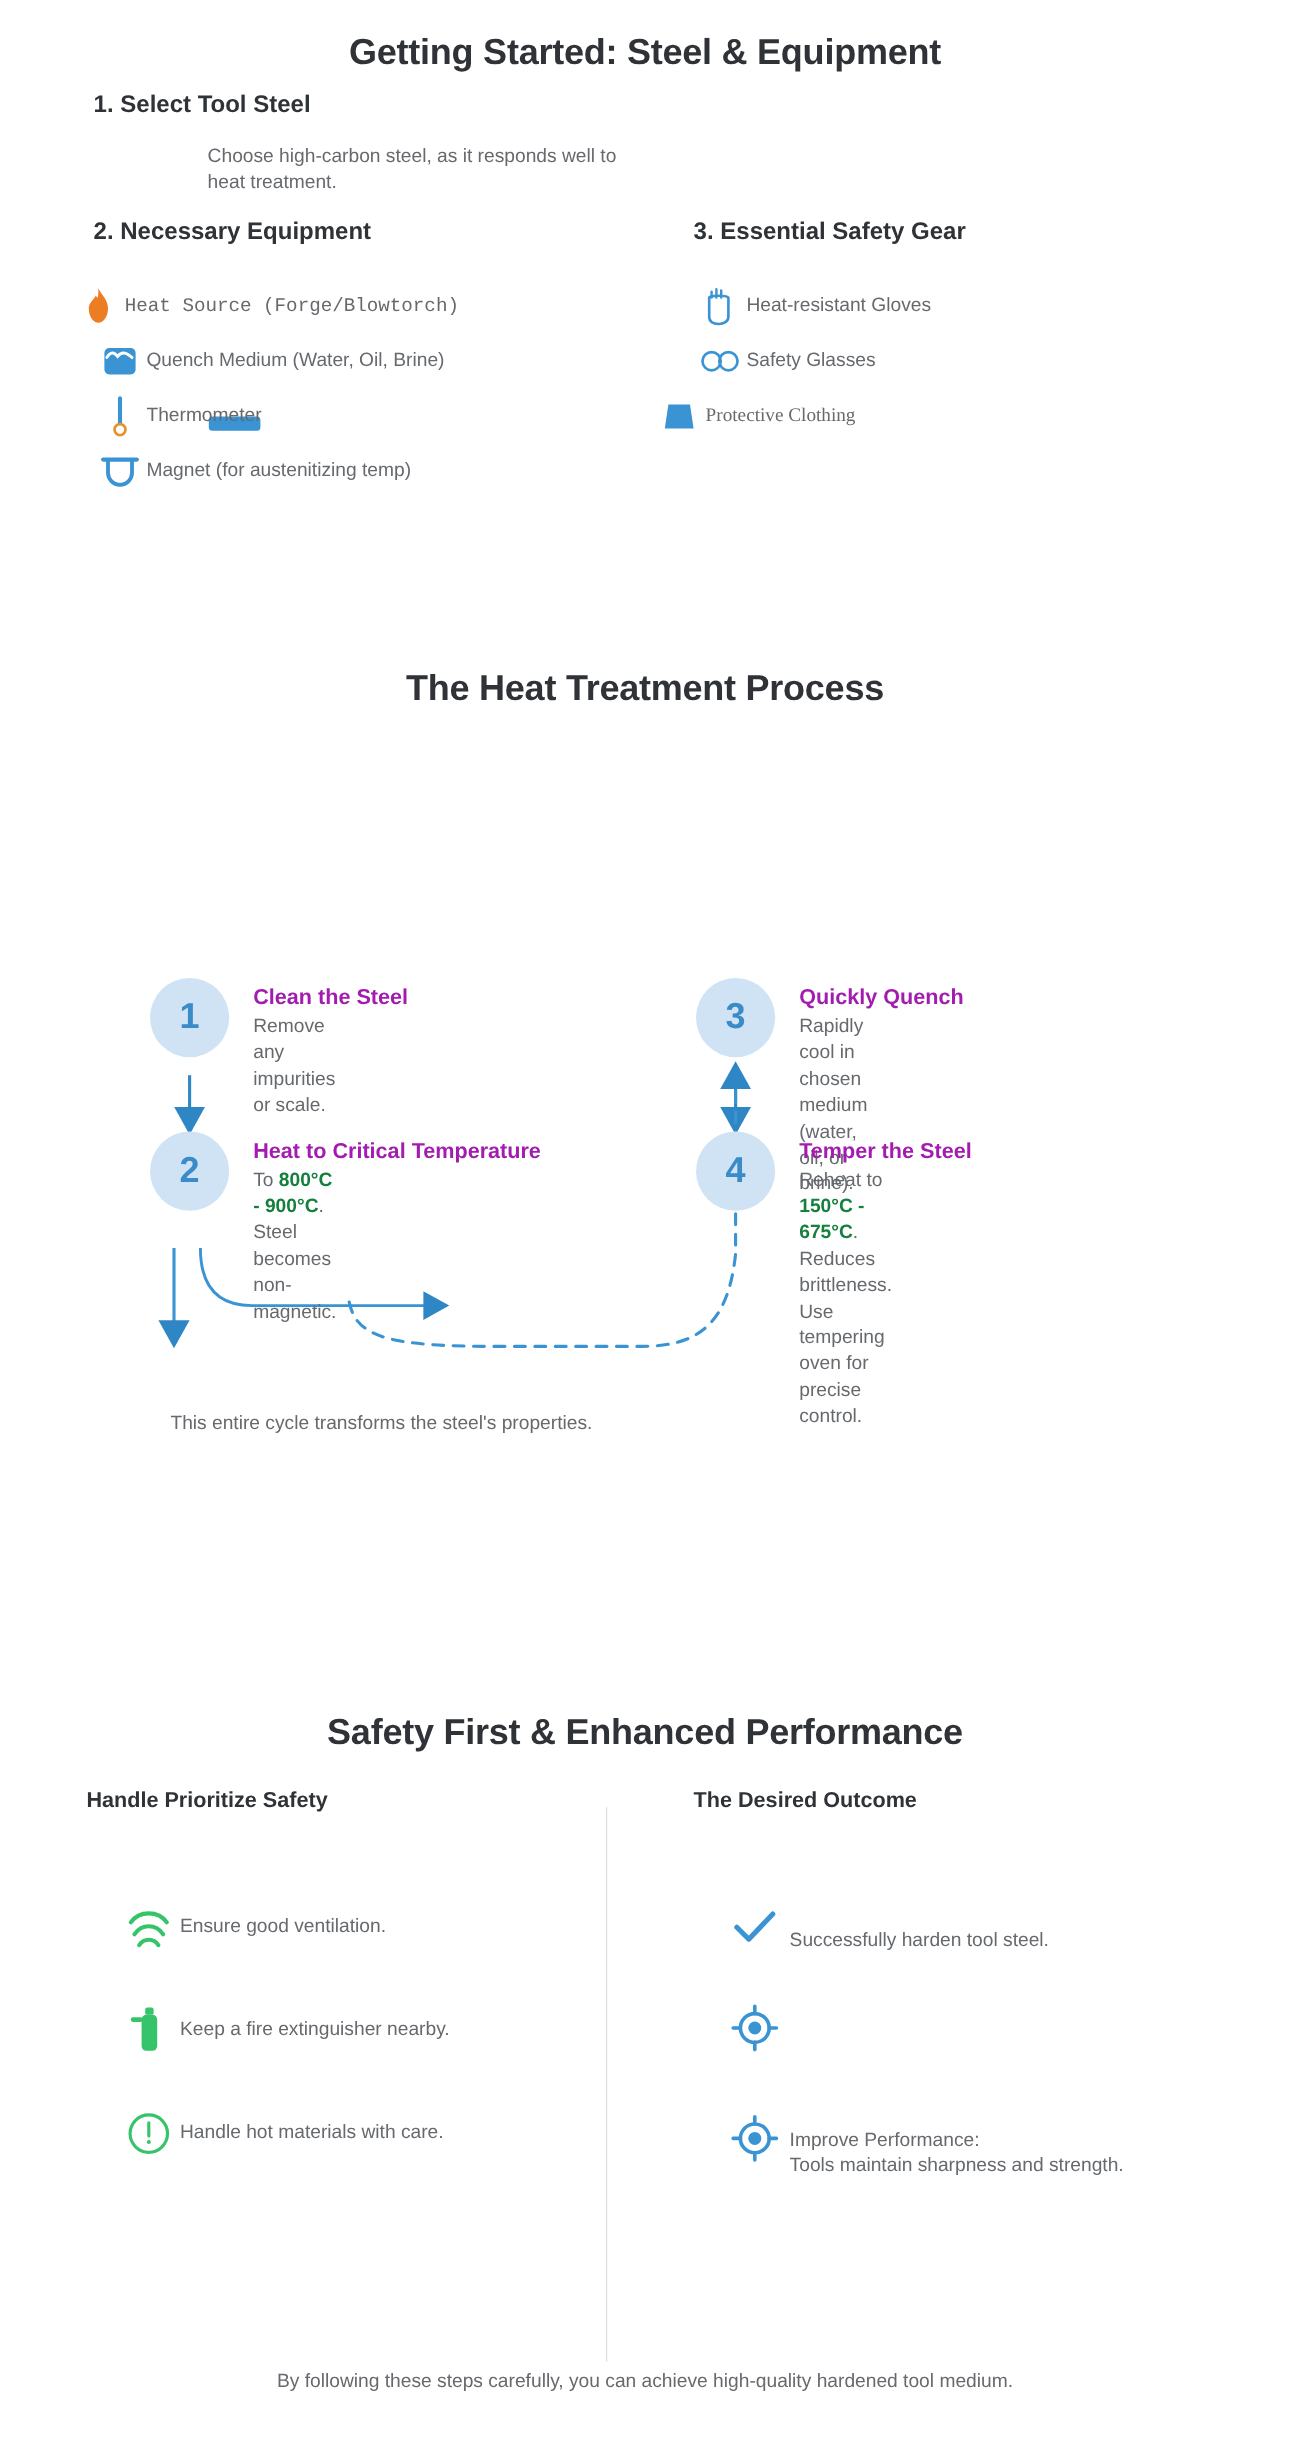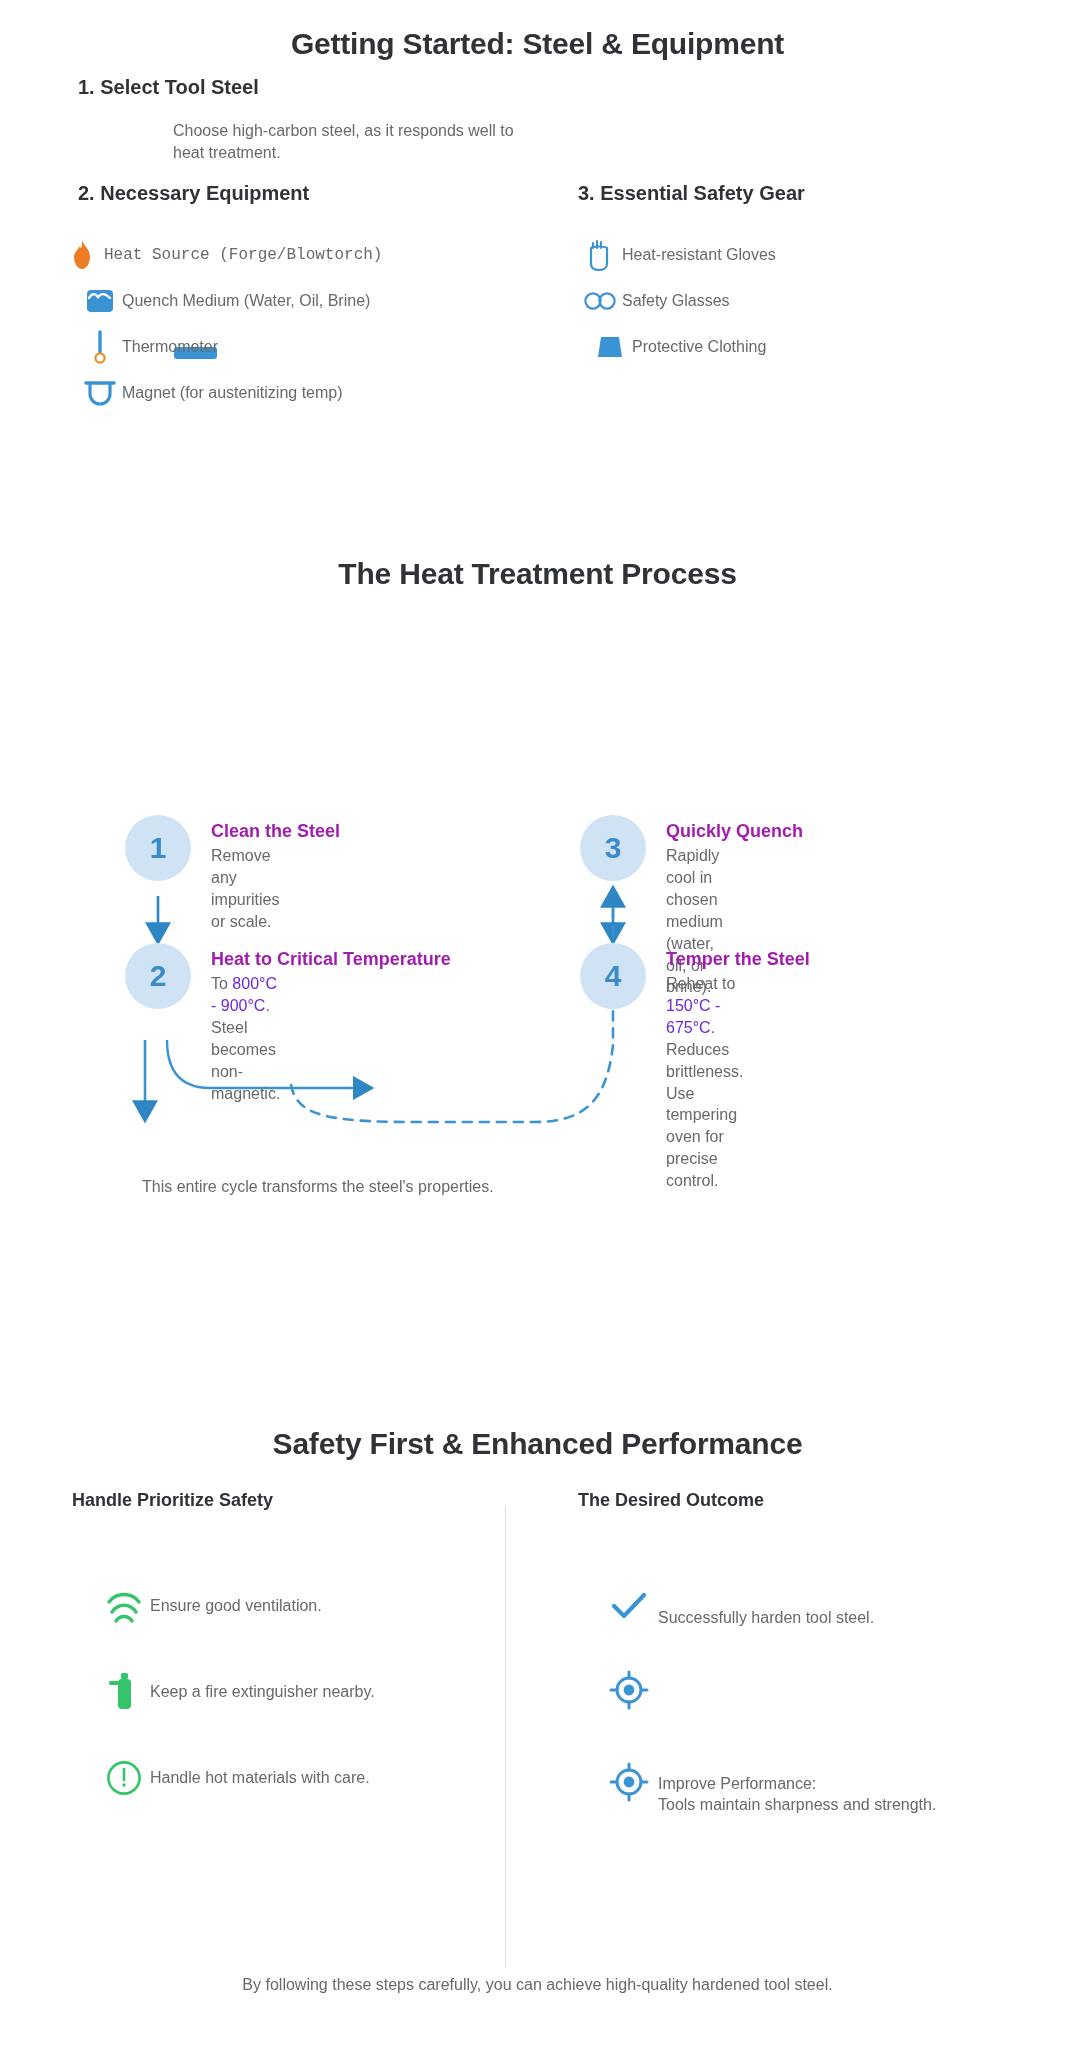--- a/index.html
+++ b/index.html
@@ -45,39 +45,39 @@
   .icon-row .lbl { white-space:nowrap; }
 
   
   #eq-0 { left:60px; top:238px; height:34px;font-family:Liberation Mono, monospace; }
   #eq-1 { left:78px; top:284px; height:34px; }
   #eq-2 { left:78px; top:330px; height:34px; }
   #eq-3 { left:78px; top:376px; height:34px; }
   
   #sg-0 { left:578px; top:238px; height:34px; }
   #sg-1 { left:578px; top:284px; height:34px; }
-  #sg-2 { left:588px; top:330px; height:34px; }
+  #sg-2 { left:544px; top:330px; height:34px;font-family:Liberation Serif, serif; }
 
   #heat-bar {
     position:absolute; left:174px; top:347px;
     width:43px; height:12px; border-radius:3px; background:#3a93d3;
   }
 
   
   #proc-title { position:absolute; left:0; top:557px; width:1075px; }
 
   .step { position:absolute; }
   .step .circle {
     position:absolute; width:66px; height:66px; border-radius:50%;
     background:#cfe3f5; display:flex; align-items:center; justify-content:center;
     font-size:30px; font-weight:bold; color:#3a8bc8;
   }
   .step .st-title { position:absolute; left:86px; top:6px; font-size:18px; font-weight:bold; color:#a21caf; white-space:nowrap; }
   .step .st-desc  { position:absolute; left:86px; top:30px; font-size:16px; color:#66696d; line-height:1.37; white-space:pre-line; }
-  .temp { color:#6d28d9; font-weight:normal; }
+  .temp { color:#15803d; font-weight:bold; }
 
   #step-1 { left:125px; top:815px; }
   #step-2 { left:125px; top:943px; }
   #step-3 { left:580px; top:815px; }
   #step-4 { left:580px; top:943px; }
 
   #proc-svg { position:absolute; left:0; top:700px; width:1075px; height:560px; }
 
   #cycle-note { position:absolute; left:142px; top:1178px; font-size:16px; color:#66696d; }
 
@@ -314,16 +314,16 @@
           <line x1="20" y1="2" x2="20" y2="8" stroke="#3a93d3" stroke-width="3" stroke-linecap="round"></line>
           <line x1="20" y1="32" x2="20" y2="38" stroke="#3a93d3" stroke-width="3" stroke-linecap="round"></line>
           <line x1="2" y1="20" x2="8" y2="20" stroke="#3a93d3" stroke-width="3" stroke-linecap="round"></line>
           <line x1="32" y1="20" x2="38" y2="20" stroke="#3a93d3" stroke-width="3" stroke-linecap="round"></line>
         </svg>
       </span>
       <span class="lbl">Improve Performance:
 Tools maintain sharpness and strength.</span>
     </div>
 
-    <div id="footer-note">By following these steps carefully, you can achieve high-quality hardened tool steel.</div>
+    <div id="footer-note">By following these steps carefully, you can achieve high-quality hardened tool medium.</div>
   </div>
 
 </div>
 
 </body></html>

